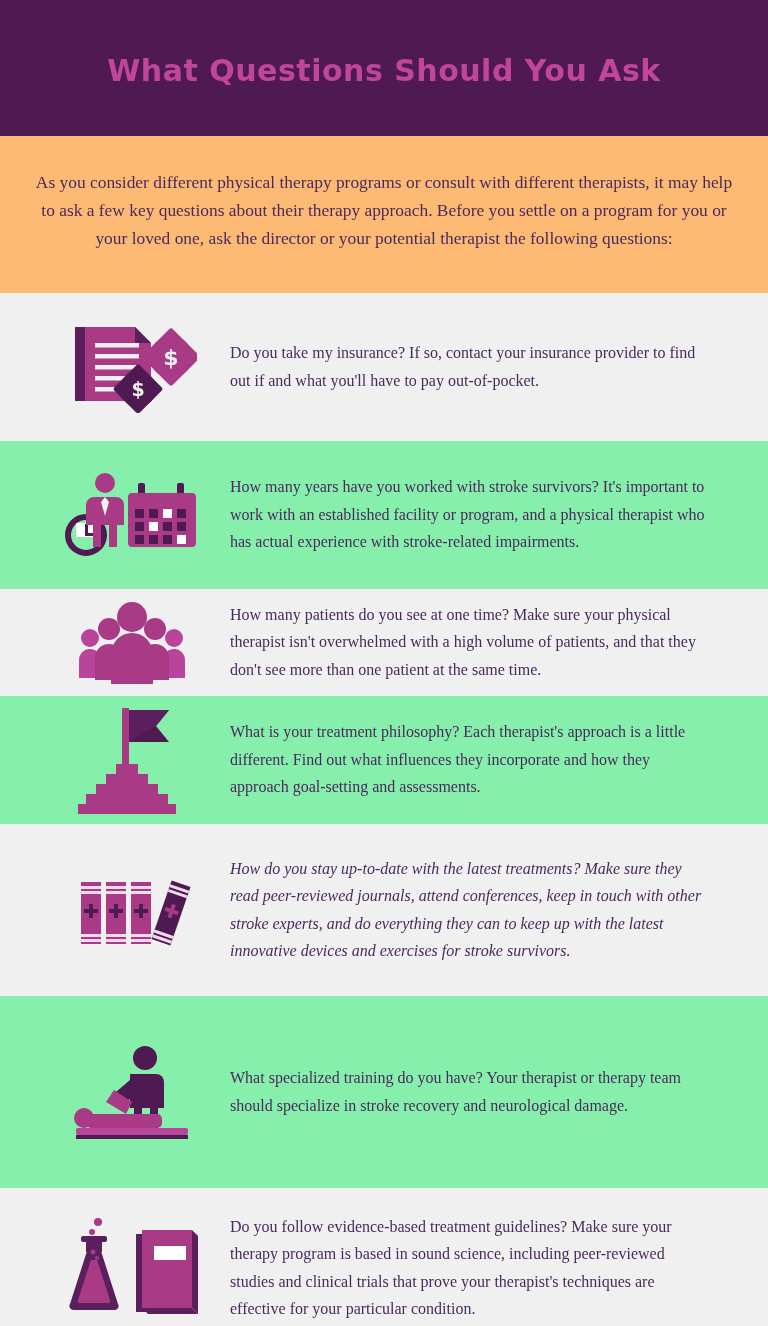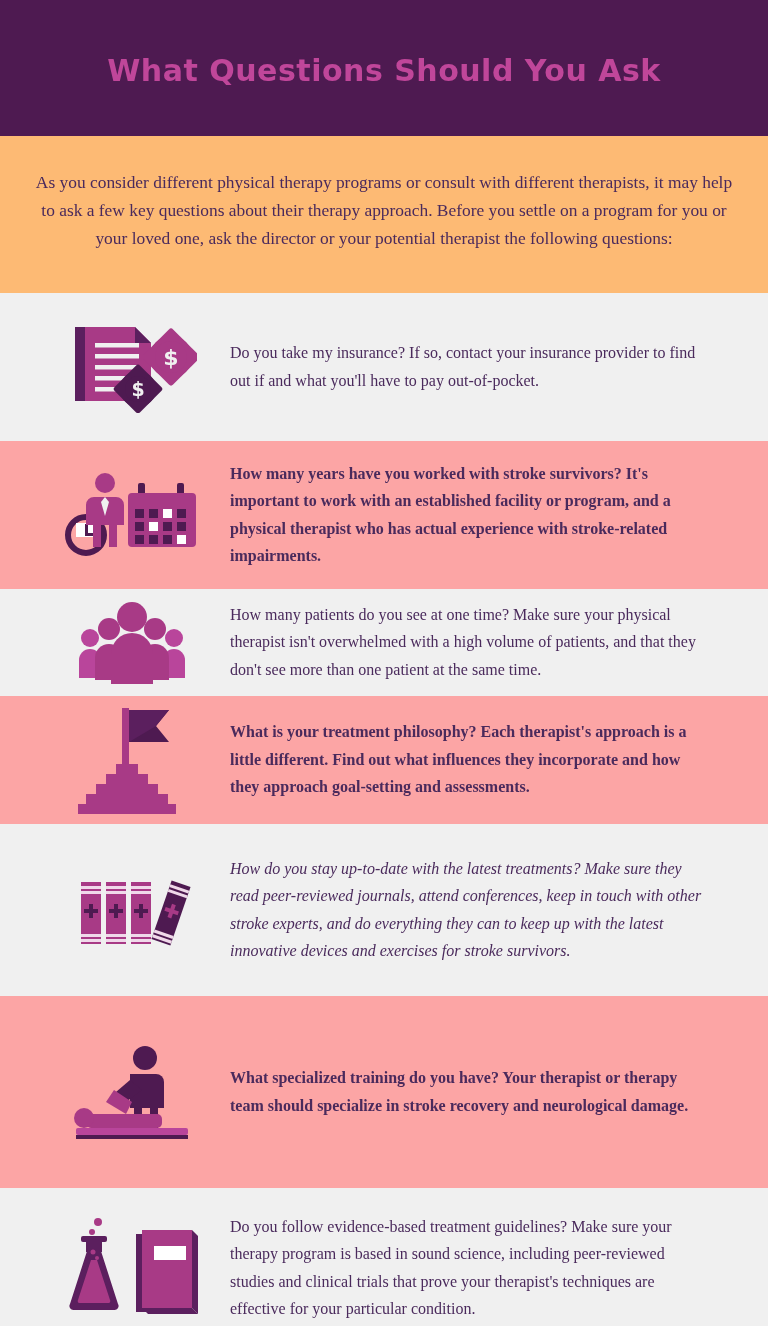--- a/index.html
+++ b/index.html
@@ -59,21 +59,21 @@
   }
 
   
   .row {
     display: flex;
     align-items: center;
     width: 768px;
     padding: 0 24px 0 34px;
   }
   .row.shaded { background: #f0f0f0; }
-  .row.plain  { background: #fca5a5; font-weight: bold; }
+  .row.plain  { background: #86efac; }
 
   .icon-cell {
     width: 196px;
     min-width: 196px;
     display: flex;
     align-items: center;
     justify-content: center;
   }
   .icon-cell svg { display: block; }
 

